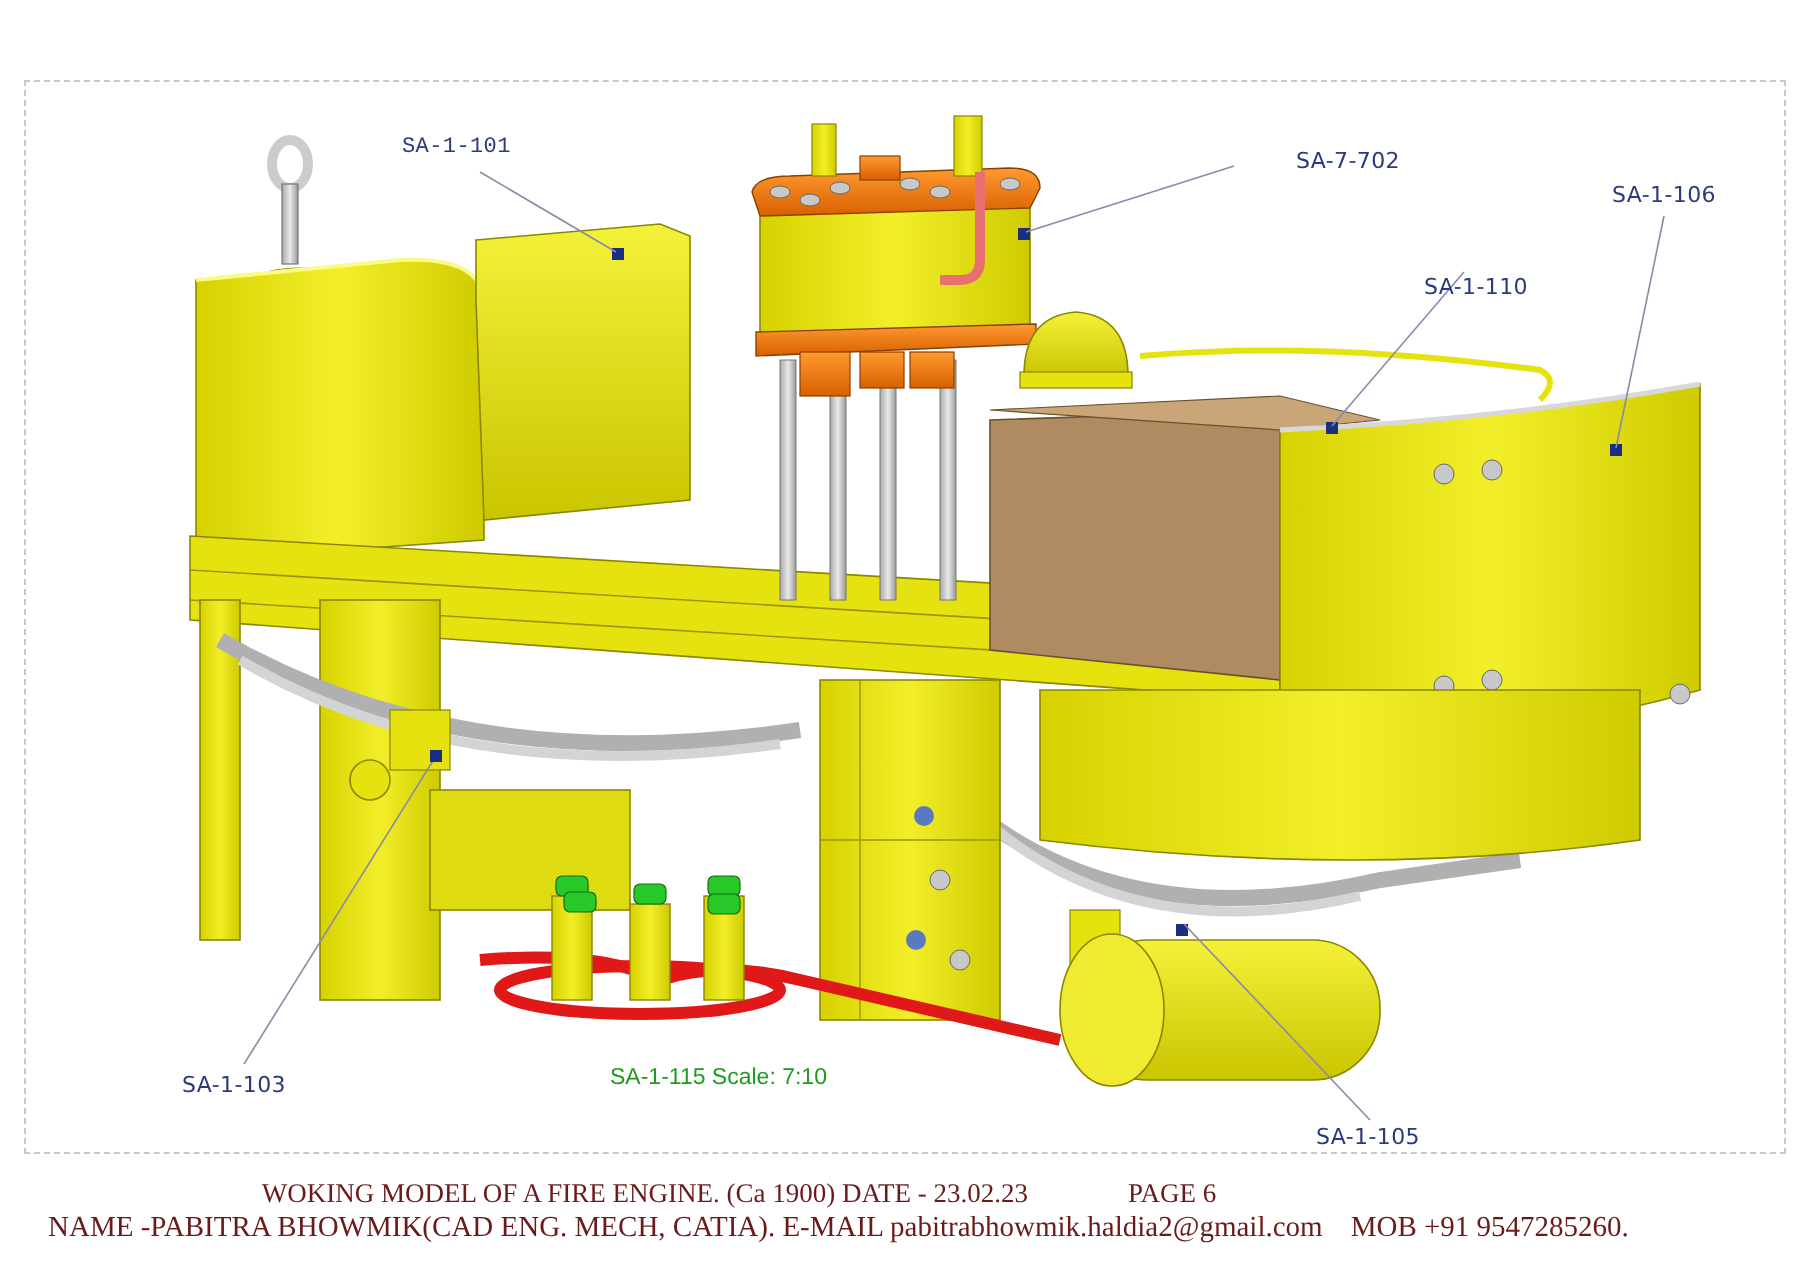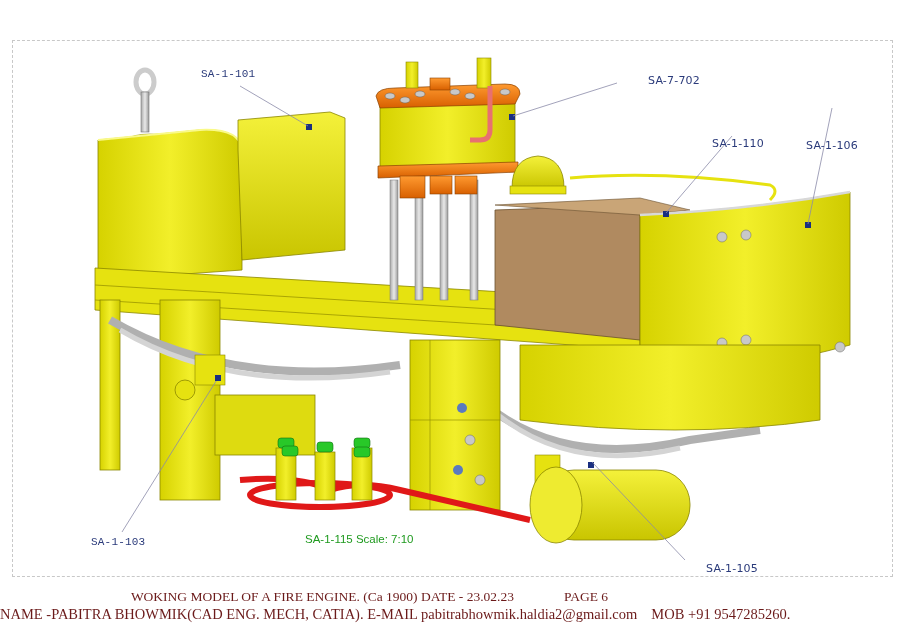--- a/index.html
+++ b/index.html
@@ -3,21 +3,21 @@
 <meta charset="utf-8">
 <style>
   html,body{margin:0;padding:0;background:#ffffff;}
   body{width:905px;height:640px;position:relative;overflow:hidden;font-family:"DejaVu Sans",sans-serif;}
   .frame{position:absolute;left:12px;top:40px;width:881px;height:537px;border:1px dashed #c8c8c8;box-sizing:border-box;}
   .drawing{position:absolute;left:0;top:0;}
   .callout{position:absolute;font-family:"DejaVu Sans",sans-serif;font-size:11px;color:#2a3a7a;letter-spacing:0.2px;white-space:nowrap;}
   .scale{position:absolute;font-family:Liberation Sans, sans-serif;font-size:11.5px;color:#1f9a1f;white-space:nowrap;}
   .footer{position:absolute;left:0;width:739px;text-align:center;font-family:"Liberation Serif","DejaVu Serif",serif;color:#6b1a1a;white-space:nowrap;}
   .f1{top:589px;font-size:13.5px;}
-  .f2{top:606px;font-size:14.5px;}
+  .f2{top:606px;font-size:14.5px;margin-left:24px;}
   .f1 .gap{display:inline-block;width:50px;}
   .f2 .gap{display:inline-block;width:14px;}
 </style>
 </head>
 <body>
 
 <div class="frame"></div>
 
 <svg class="drawing" width="905" height="640" viewBox="0 0 905 640">
   <defs>
@@ -167,24 +167,24 @@
     <line x1="732" y1="136" x2="666" y2="213"></line>
     <line x1="832" y1="108" x2="808" y2="224"></line>
     <line x1="122" y1="532" x2="218" y2="378"></line>
     <line x1="685" y1="560" x2="592" y2="462"></line>
   </g>
   <rect x="215" y="375" width="6" height="6" fill="#1a2f80"></rect>
 </svg>
 
 <div class="callout" style="left:201px;top:68px;font-family:Liberation Mono, monospace;">SA-1-101</div>
 <div class="callout" style="left:648px;top:74px;">SA-7-702</div>
-<div class="callout" style="left:806px;top:91px;margin-top:48px;">SA-1-106</div>
+<div class="callout" style="left:806px;top:91px;">SA-1-106</div>
 <div class="callout" style="left:712px;top:137px;">SA-1-110</div>
-<div class="callout" style="left:91px;top:536px;font-family:Liberation Mono, monospace;">SA-1-103</div>
-<div class="callout" style="left:658px;top:562px;margin-left:48px;">SA-1-105</div>
+<div class="callout" style="left:91px;top:536px;">SA-1-103</div>
+<div class="callout" style="left:658px;top:562px;">SA-1-105</div>
 <div class="scale" style="left:305px;top:533px;">SA-1-115 Scale:  7:10</div>
 
 <div class="footer f1">
   <span>WOKING MODEL OF A FIRE ENGINE. (Ca 1900)  DATE - 23.02.23</span><span class="gap"></span><span>PAGE 6</span>
 </div>
 <div class="footer f2">
   <span>NAME -PABITRA BHOWMIK(CAD ENG. MECH, CATIA). E-MAIL pabitrabhowmik.haldia2@gmail.com</span><span class="gap"></span><span>MOB  +91 9547285260.</span>
 </div>
 
 </body></html>

